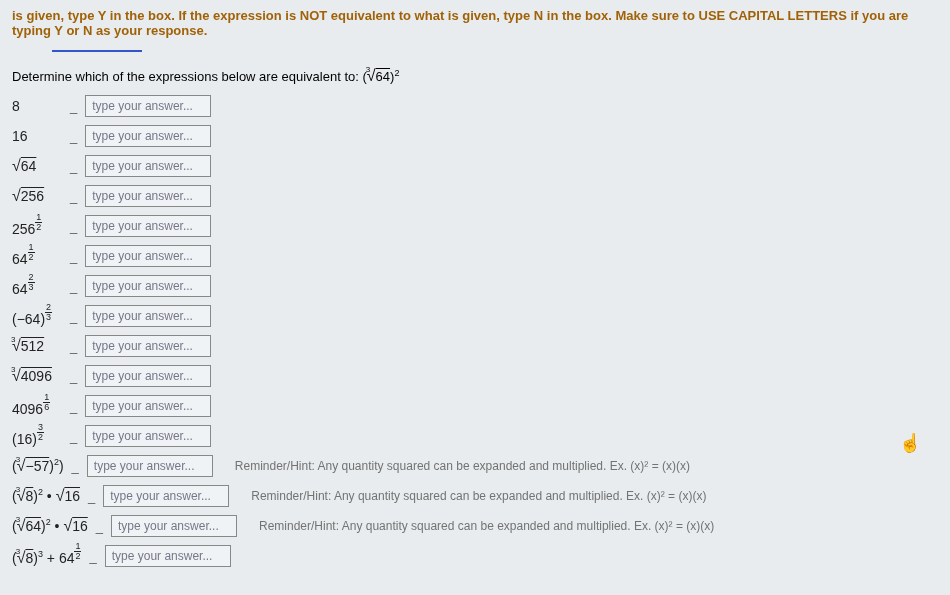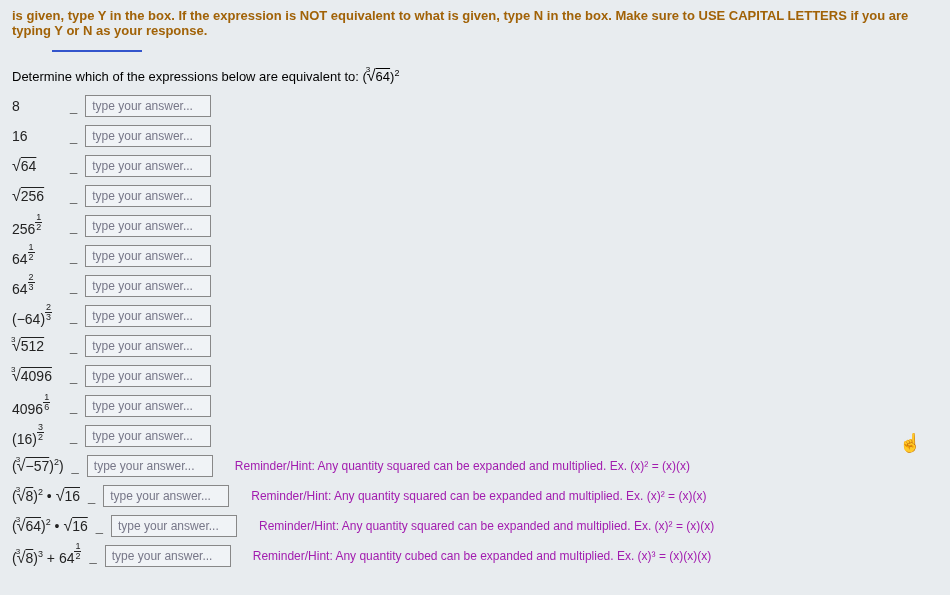--- a/index.html
+++ b/index.html
@@ -49,21 +49,21 @@
       font-family: Arial, sans-serif;
       font-size: 12px;
       padding: 3px 6px;
       border: 1px solid #888;
       background: #f0f3f6;
       color: #667;
       width: 126px;
     }
     input.answer::placeholder { color: #778; }
     .hint {
-      color: #a21caf;
+      color: #737373;
       font-size: 12px;
       margin-left: 14px;
     }
     .sqrt-wrap { position: relative; display: inline-block; }
     .sqrt-sym { font-size: 16px; }
     .sqrt-idx {
       position: absolute;
       font-size: 8px;
       left: -1px;
       top: -2px;
@@ -197,19 +197,18 @@
   <span class="expr">(<span class="sqrt-wrap"><span class="sqrt-idx">3</span><span class="sqrt-sym">√</span><span class="overline">64</span></span>)<sup>2</sup> • <span class="sqrt-sym">√</span><span class="overline">16</span></span>
   <span class="dash">_</span>
   <input class="answer" placeholder="type your answer..." style="">
   <span class="hint">Reminder/Hint: Any quantity squared can be expanded and multiplied. Ex. (x)² = (x)(x)</span>
 </div>
 
 <div class="expr-row">
   <span class="expr">(<span class="sqrt-wrap"><span class="sqrt-idx">3</span><span class="sqrt-sym">√</span><span class="overline">8</span></span>)<sup>3</sup> + 64<sup><span class="frac"><span class="num">1</span><span class="den">2</span></span></sup></span>
   <span class="dash">_</span>
   <input class="answer" placeholder="type your answer..." style="">
-  <span class="hint">Reminder/Hint: Any quantity cubed can be expanded and multiplied. Ex. (x)³ = (x)(x)(x)</span>
 </div>
 
 <span class="cursor-icon">☝</span>
 
 
 
 
 </body></html>

